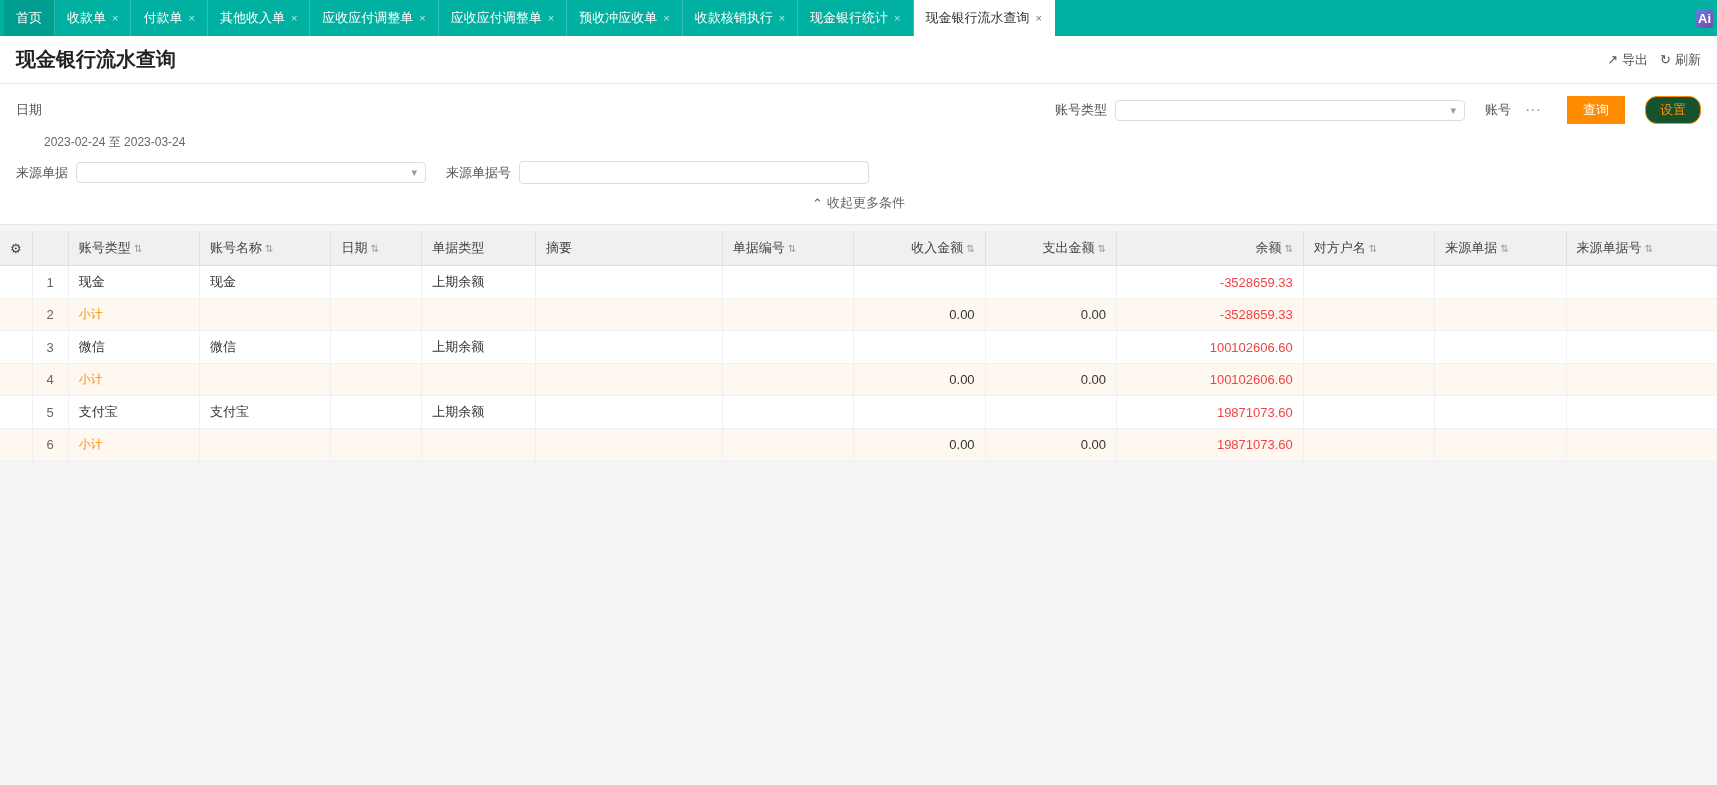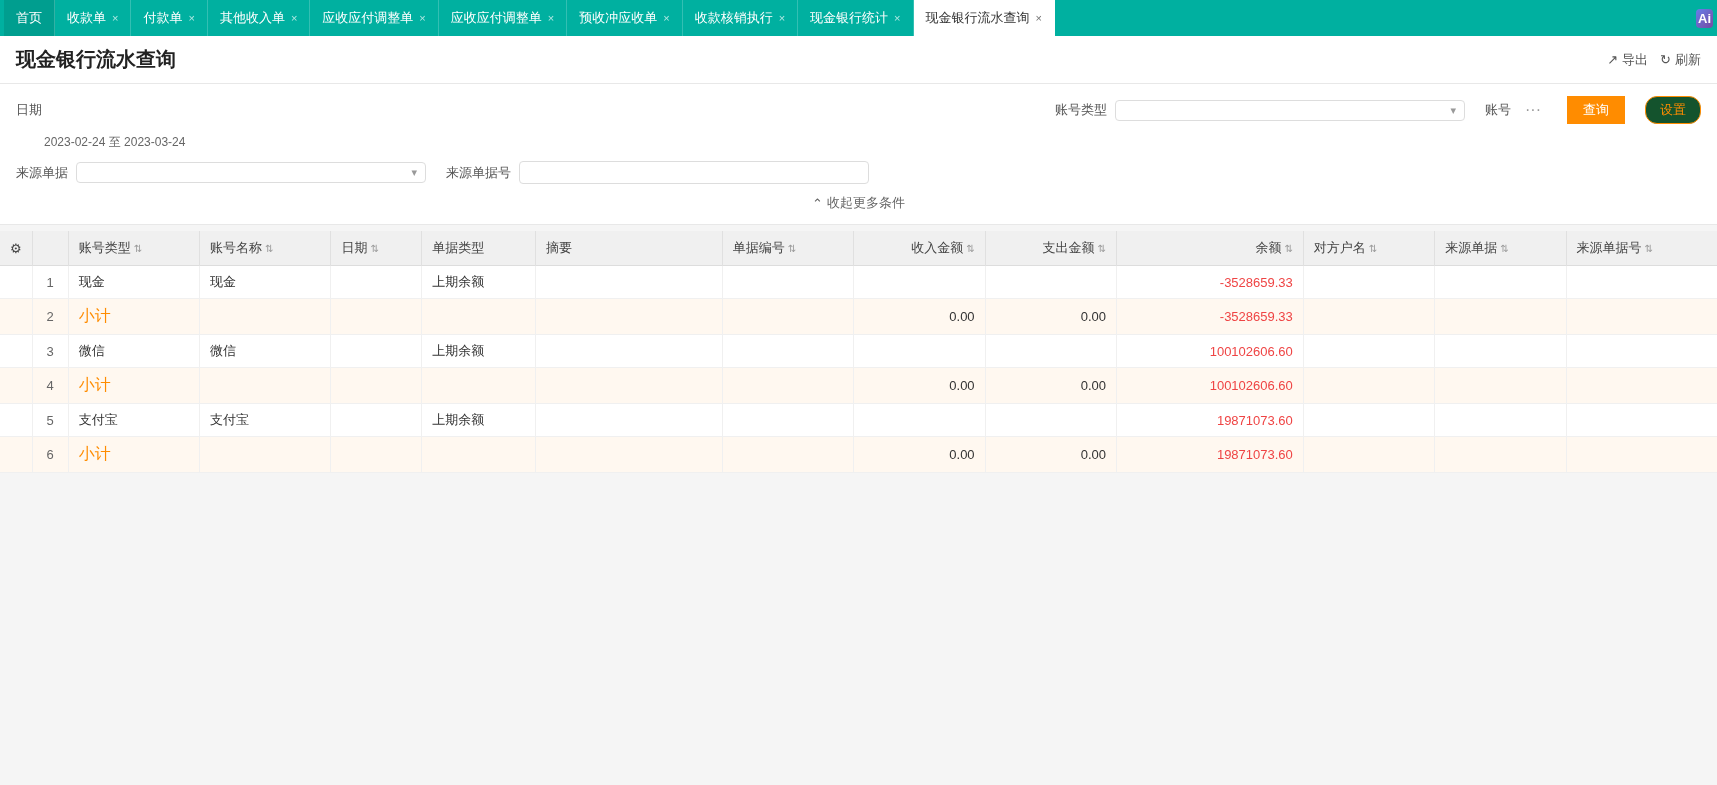--- a/index.html
+++ b/index.html
@@ -227,21 +227,21 @@
       text-align: right;
     }
     .balance-neg {
       color: #ef4444;
     }
     .balance-pos {
       color: #ef4444;
     }
     .subtotal-label {
       color: #ff8c00;
-      font-size: 16px;
+      font-size: 12px;
     }
     .ai-badge {
       display: inline-block;
       background: linear-gradient(135deg, #667eea, #764ba2);
       color: #fff;
       font-size: 13px;
       font-weight: bold;
       border-radius: 4px;
       padding: 2px 2px;
       cursor: pointer;

